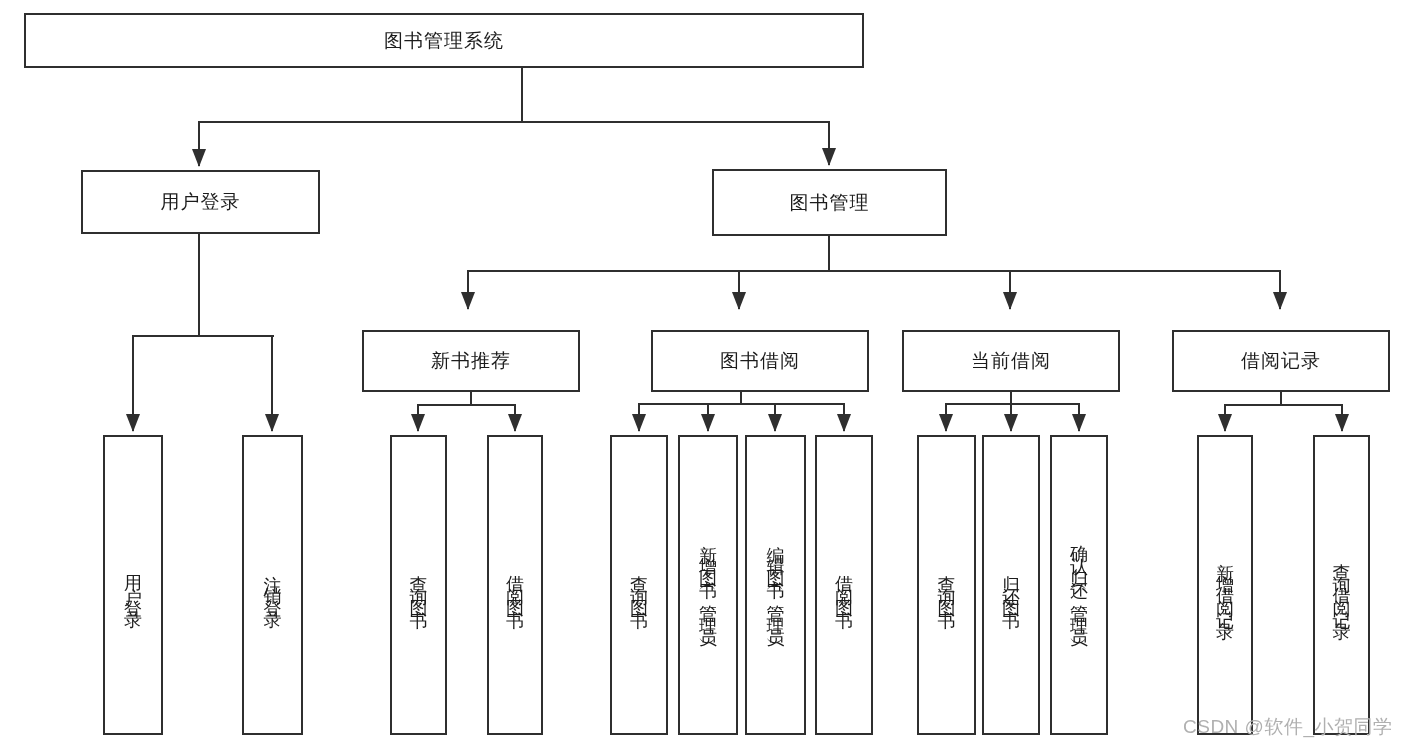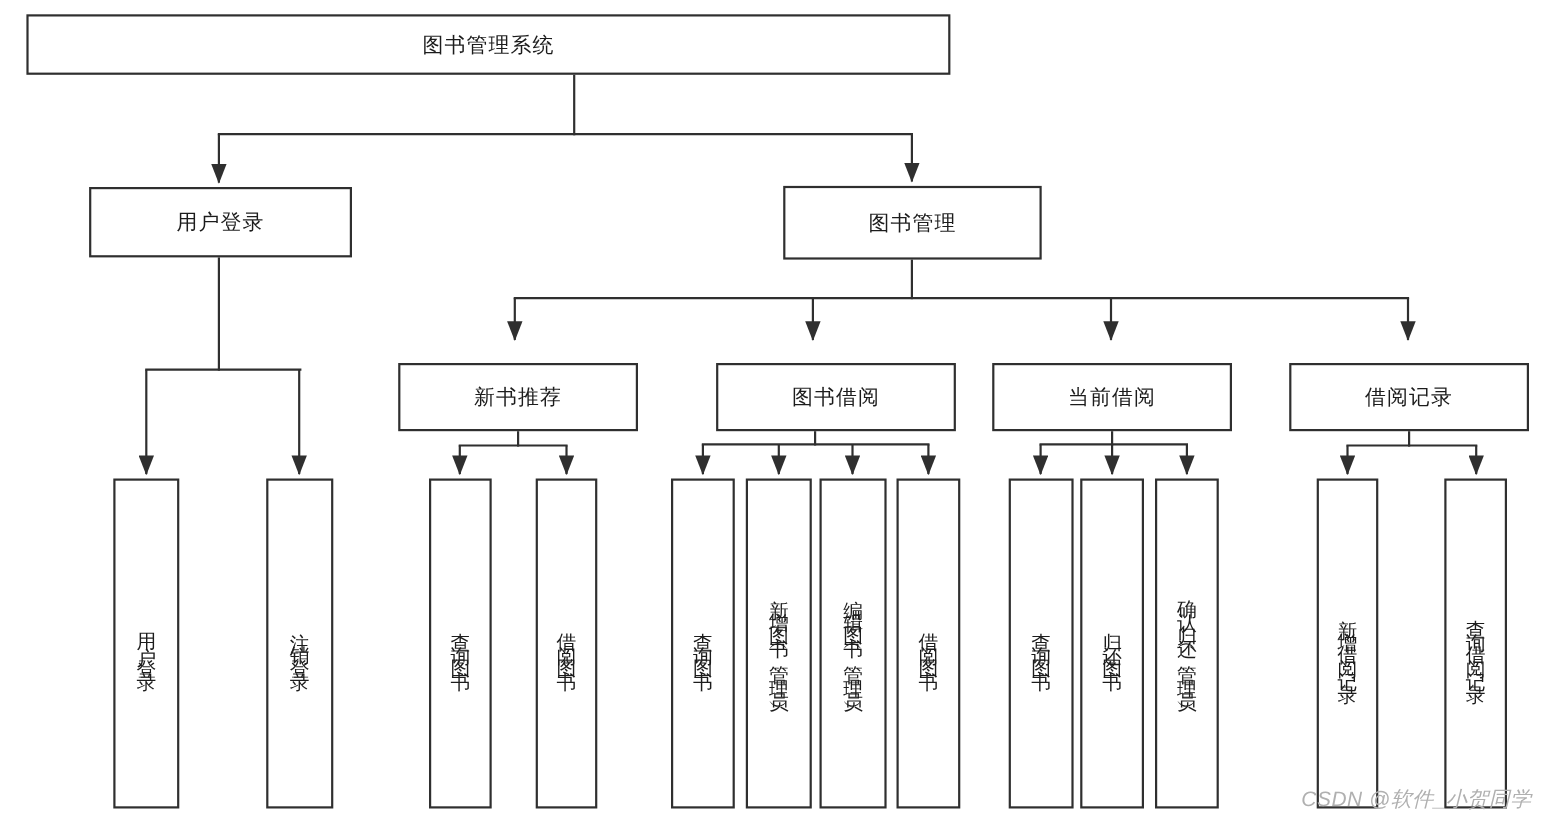--- a/index.html
+++ b/index.html
@@ -60,21 +60,20 @@
   }
   .watermark {
     position: absolute;
     left: 1183px;
     top: 714px;
     z-index: 5;
     font-size: 19px;
     color: #b0b0b0;
     white-space: nowrap;
     letter-spacing: 0.5px;
-    font-style: italic;
   }
 </style>
 </head>
 <body>
 
 <div class="canvas">
 
   <svg class="connectors" viewBox="0 0 1405 747" xmlns="http://www.w3.org/2000/svg">
     <defs>
       <marker id="arrow" viewBox="0 0 18 14" refX="17" refY="7" markerWidth="18" markerHeight="14" markerUnits="userSpaceOnUse" orient="auto">

